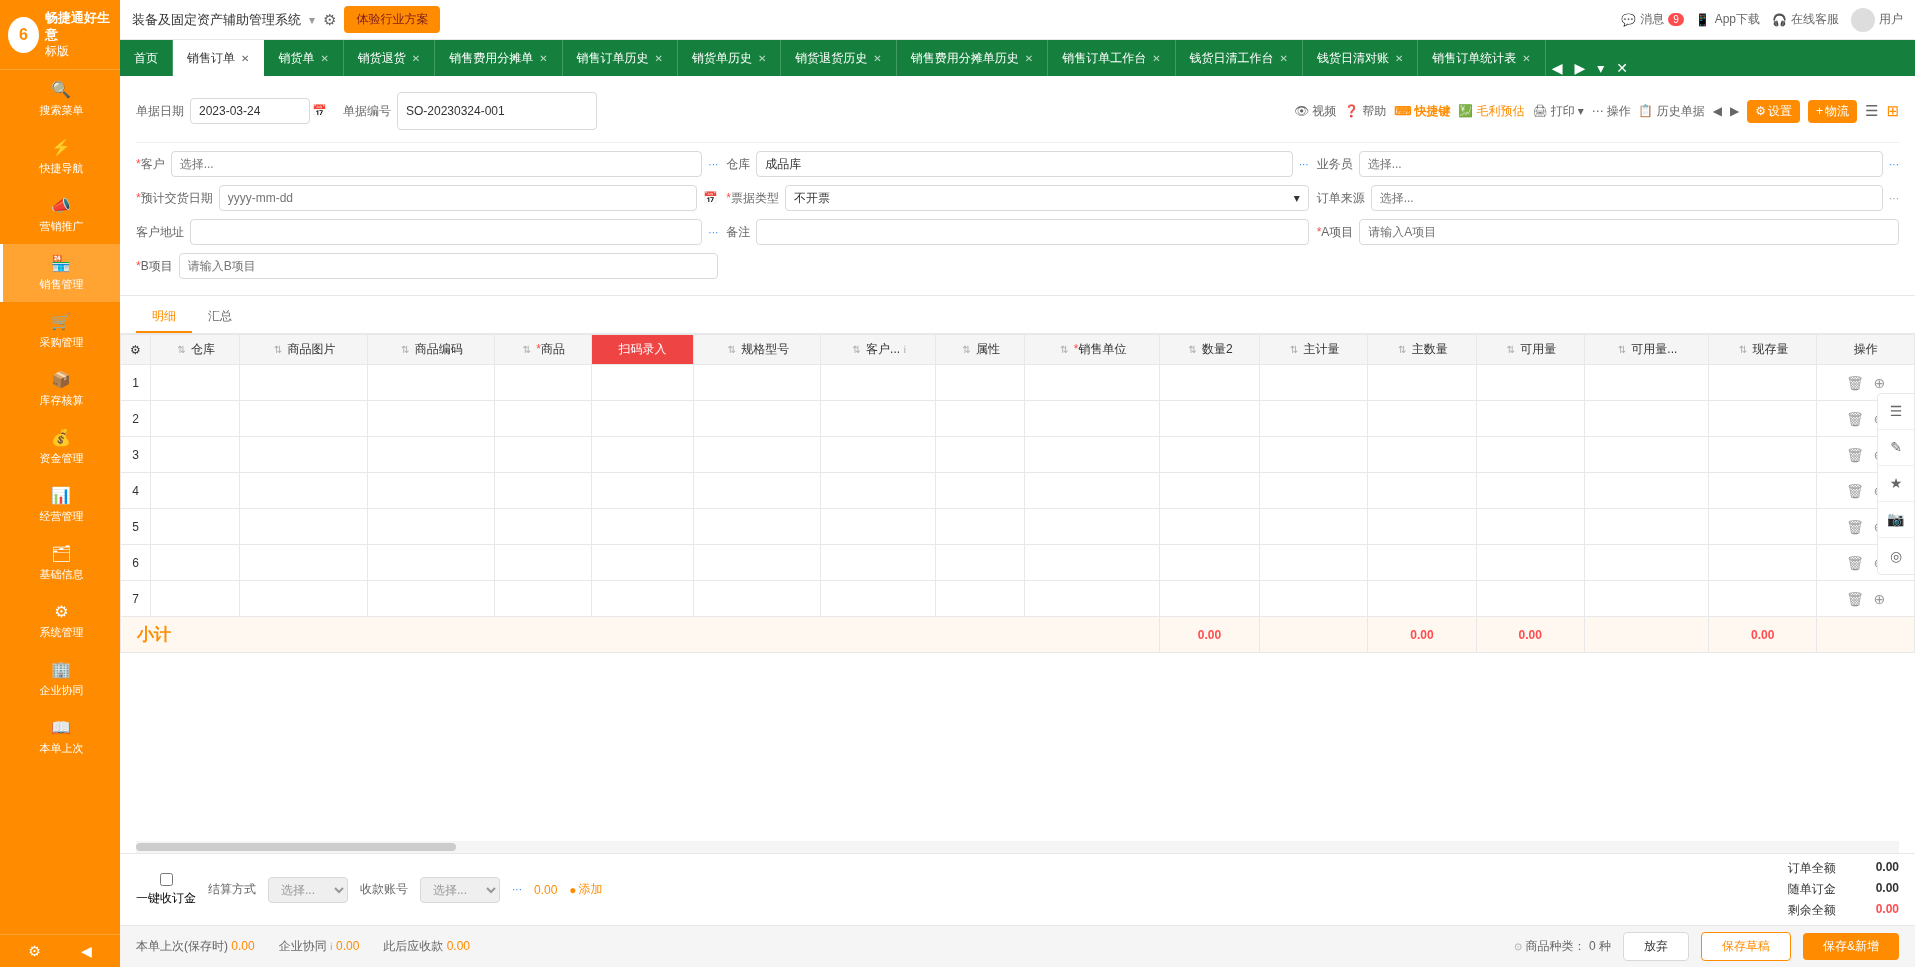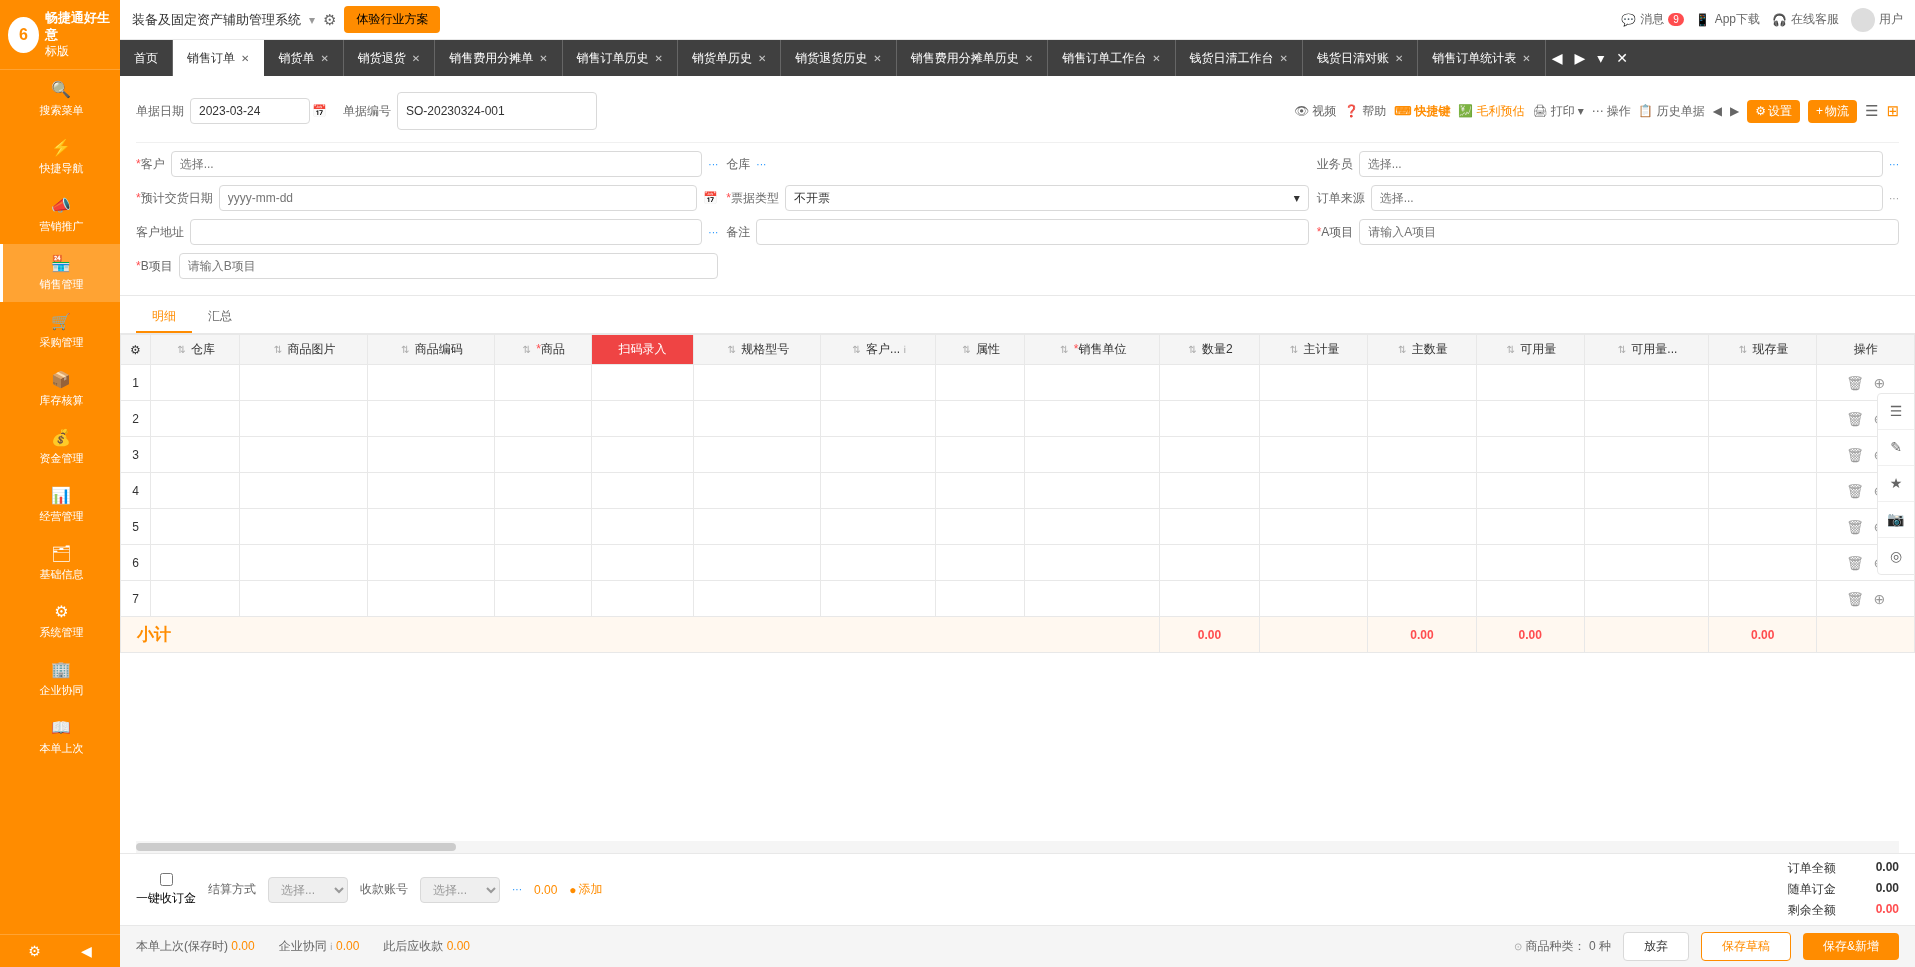--- a/index.html
+++ b/index.html
@@ -70,42 +70,42 @@
       display: flex;
       align-items: center;
       padding: 0 12px;
       gap: 8px;
       border-bottom: 1px solid #e8e8e8;
       flex-shrink: 0;
     }
     .topbar-actions { margin-left: auto; display: flex; align-items: center; gap: 12px; }
     .topbar-btn-industry {
       background: #ff8c00;
-      color: #000000;
+      color: #7f1d1d;
       border: none;
       padding: 5px 12px;
       border-radius: 4px;
       cursor: pointer;
       font-size: 12px;
     }
     .topbar-icon-btn { color: #666; font-size: 13px; cursor: pointer; display: flex; align-items: center; gap: 4px; }
     .badge {
       background: #ff4d4f;
       color: #fff;
       border-radius: 10px;
       padding: 1px 5px;
       font-size: 10px;
     }
 
     
     .tabbar {
       height: 36px;
-      background: #404040;
-      display: flex;
-      align-items: center;
+      background: #15803d;
+      display: flex;
+      align-items: flex-end;
       padding: 0;
       overflow: hidden;
       flex-shrink: 0;
     }
     .tab-item {
       padding: 0 14px;
       height: 36px;
       display: flex;
       align-items: center;
       gap: 4px;
@@ -572,20 +572,21 @@
 
       <div class="header-form-grid">
 
         <div class="hfg-item">
           <span class="hfg-label req">客户</span>
           <input class="hfg-input" style="flex: 1 1 0%; border: 1px solid rgb(217, 217, 217); border-radius: 4px; padding: 3px 8px; height: 26px; color: rgb(153, 153, 153); font-size: 12px;" placeholder="选择...">
           <span class="dotted-link">···</span>
         </div>
         <div class="hfg-item">
           <span class="hfg-label">仓库</span>
+          <span class="hfg-input filled" style="flex:1;border:1px solid #d9d9d9;border-radius:4px;padding:3px 8px;height:26px;color:#333;font-size:12px;display:flex;align-items:center;cursor:pointer;">成品库</span>
           <span class="dotted-link">···</span>
         </div>
         <div class="hfg-item">
           <span class="hfg-label">业务员</span>
           <input class="hfg-input" style="flex: 1 1 0%; border: 1px solid rgb(217, 217, 217); border-radius: 4px; padding: 3px 8px; height: 26px; color: rgb(153, 153, 153); font-size: 12px;" placeholder="选择...">
           <span class="dotted-link">···</span>
         </div>
 
         <div class="hfg-item">
           <span class="hfg-label req">预计交货日期</span>

